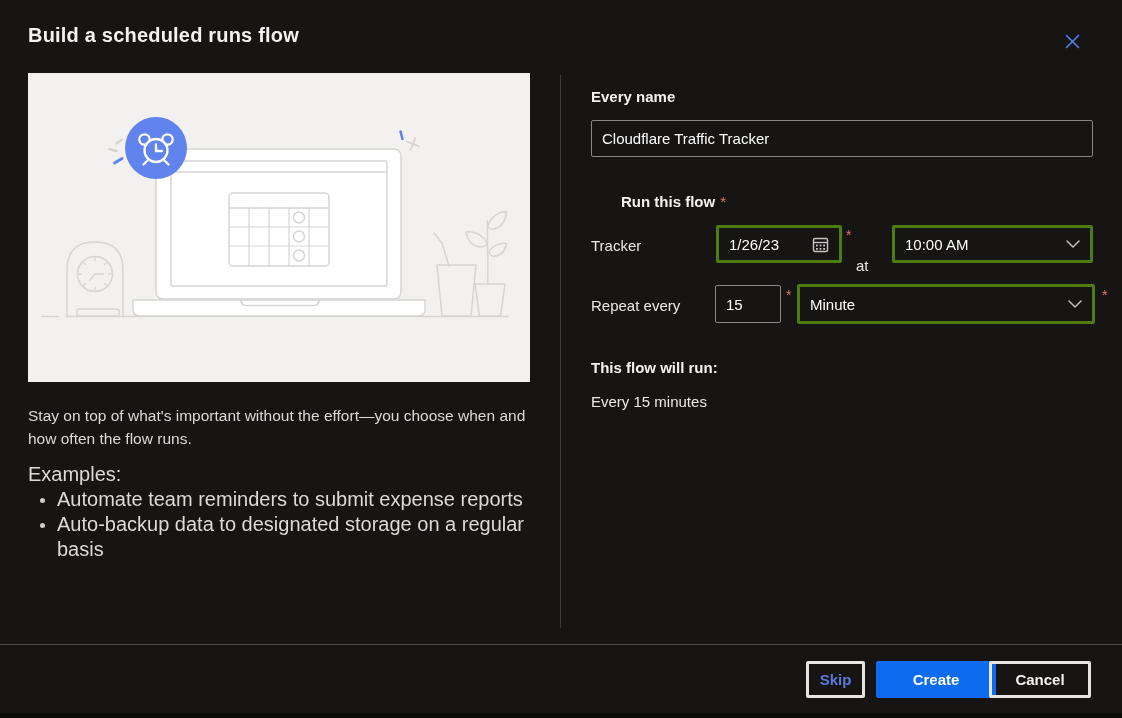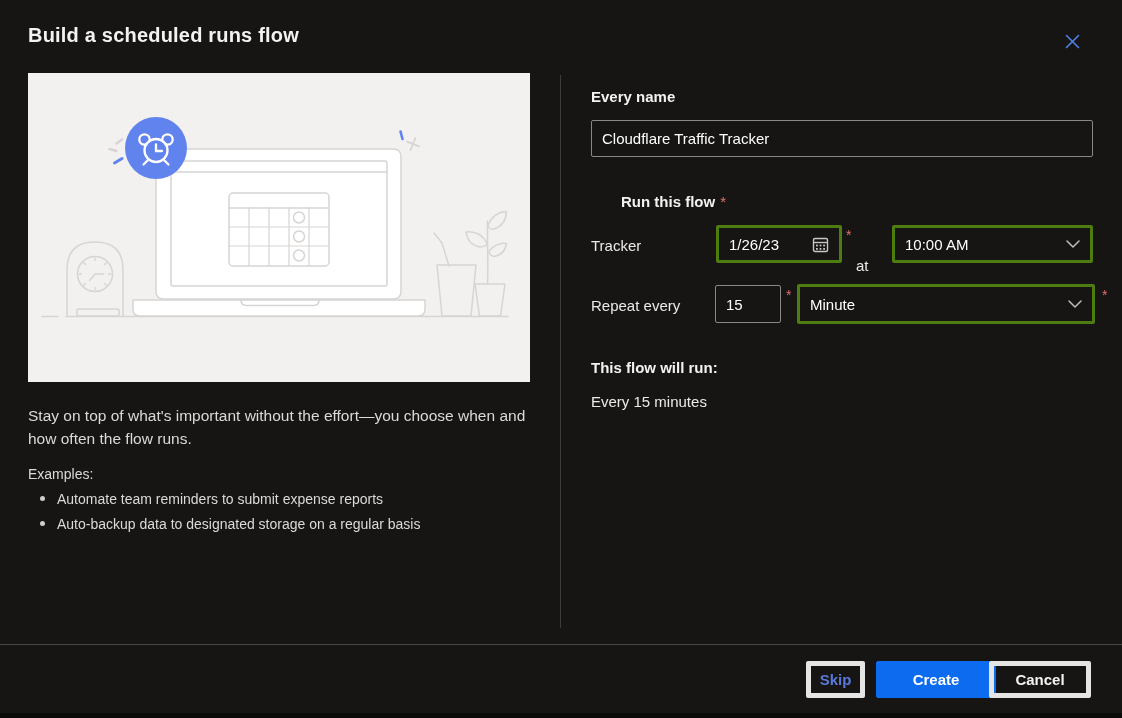--- a/index.html
+++ b/index.html
@@ -11,21 +11,21 @@
   }
   .dialog{position:absolute;left:0;top:0;width:1122px;height:713px;background:#161514;}
   .bottom-strip{position:absolute;left:0;top:713px;width:1122px;height:5px;background:#0a0a09;}
 
   .title{position:absolute;left:28px;top:24px;font-size:20px;font-weight:700;color:#f3f2f1;letter-spacing:.2px;}
   .close-btn{position:absolute;left:1059px;top:28px;width:26px;height:26px;background:transparent;border:none;cursor:pointer;padding:0;display:flex;align-items:center;justify-content:center;}
 
   .illustration{position:absolute;left:28px;top:73px;width:502px;height:309px;background:#f2f1f0;}
 
   .desc{position:absolute;left:28px;top:404px;width:510px;font-size:15.5px;line-height:23px;color:#dcdad8;margin:0;}
-  .examples{position:absolute;left:28px;top:462px;width:510px;color:#dcdad8;font-size:14px;line-height:25px;}
+  .examples{position:absolute;left:28px;top:462px;width:510px;color:#dcdad8;font-size:20px;line-height:25px;}
   .ex-item{display:flex;align-items:baseline;}
   .bullet-dot{width:5px;height:5px;border-radius:50%;background:#cfcdcb;flex:0 0 auto;margin:0 12px 2px 12px;display:inline-block;position:relative;top:-3px;}
 
   .vdivider{position:absolute;left:560px;top:75px;width:1px;height:553px;background:#3d3c3a;}
   .hdivider{position:absolute;left:0;top:644px;width:1122px;height:1px;background:#4a4846;}
 
   .lbl{position:absolute;font-size:15px;color:#eceae8;}
   .lbl.bold{font-weight:700;color:#f3f2f1;}
   .req{color:#e0726a;font-weight:400;margin-left:5px;font-size:15px;}
   .req-float{position:absolute;color:#e0726a;font-size:14px;}
@@ -38,21 +38,21 @@
     position:absolute;border:3px solid #4d7c0f;border-radius:2px;box-sizing:border-box;
     display:flex;align-items:center;color:#ffffff;font-size:15px;cursor:pointer;background:transparent;
   }
   .field .val{flex:1 1 auto;padding:0 10px;white-space:nowrap;}
   .field .icon-slot{flex:0 0 auto;padding:0 10px 0 4px;display:flex;align-items:center;}
 
   .btn{
     position:absolute;height:37px;border-radius:2px;font-family:inherit;font-size:15px;font-weight:700;
     display:flex;align-items:center;justify-content:center;cursor:pointer;box-sizing:border-box;
   }
-  .btn.ghost{background:transparent;border:5px solid #e5e5e5;}
+  .btn.ghost{background:transparent;border:3px solid #e5e5e5;}
   .btn.primary{background:#0d6bf0;border:1px solid #0d6bf0;color:#ffffff;}
   .skip{left:806px;top:661px;width:59px;color:#5a78d8;}
   .create{left:876px;top:661px;width:120px;}
   .cancel{left:989px;top:661px;width:102px;color:#f3f2f1;}
 </style>
 </head>
 <body>
 
 <div class="dialog">
 

